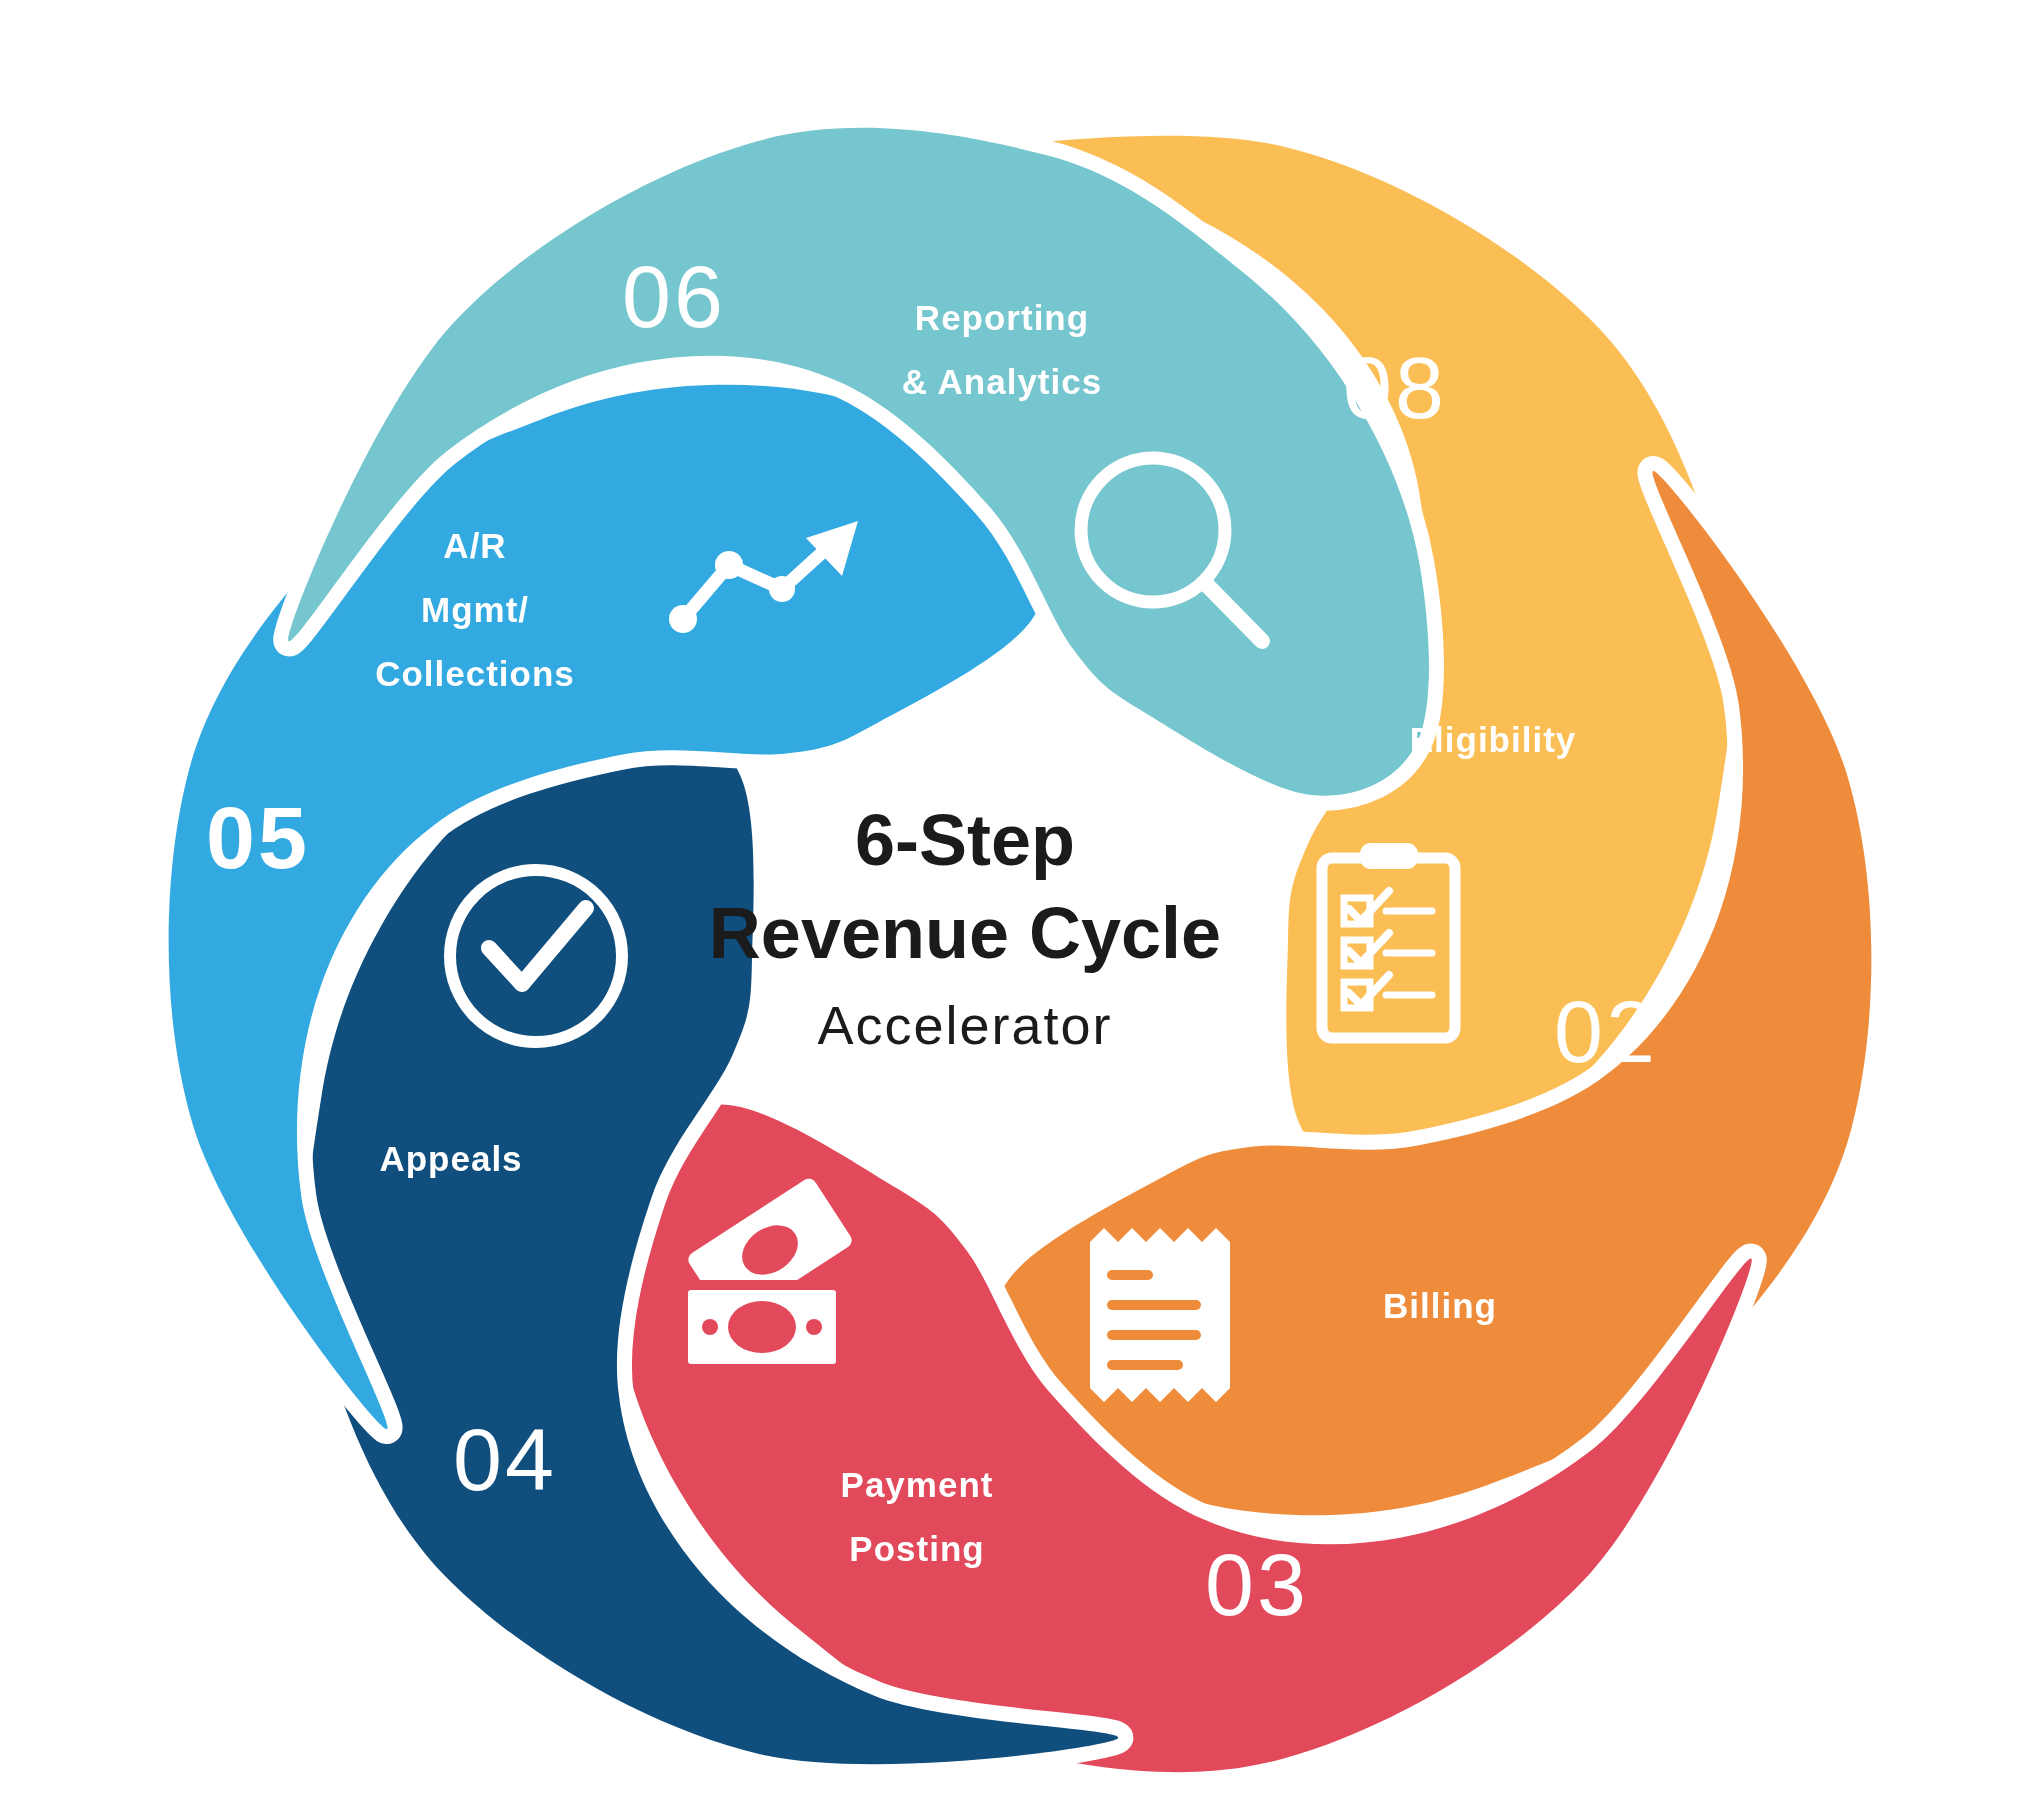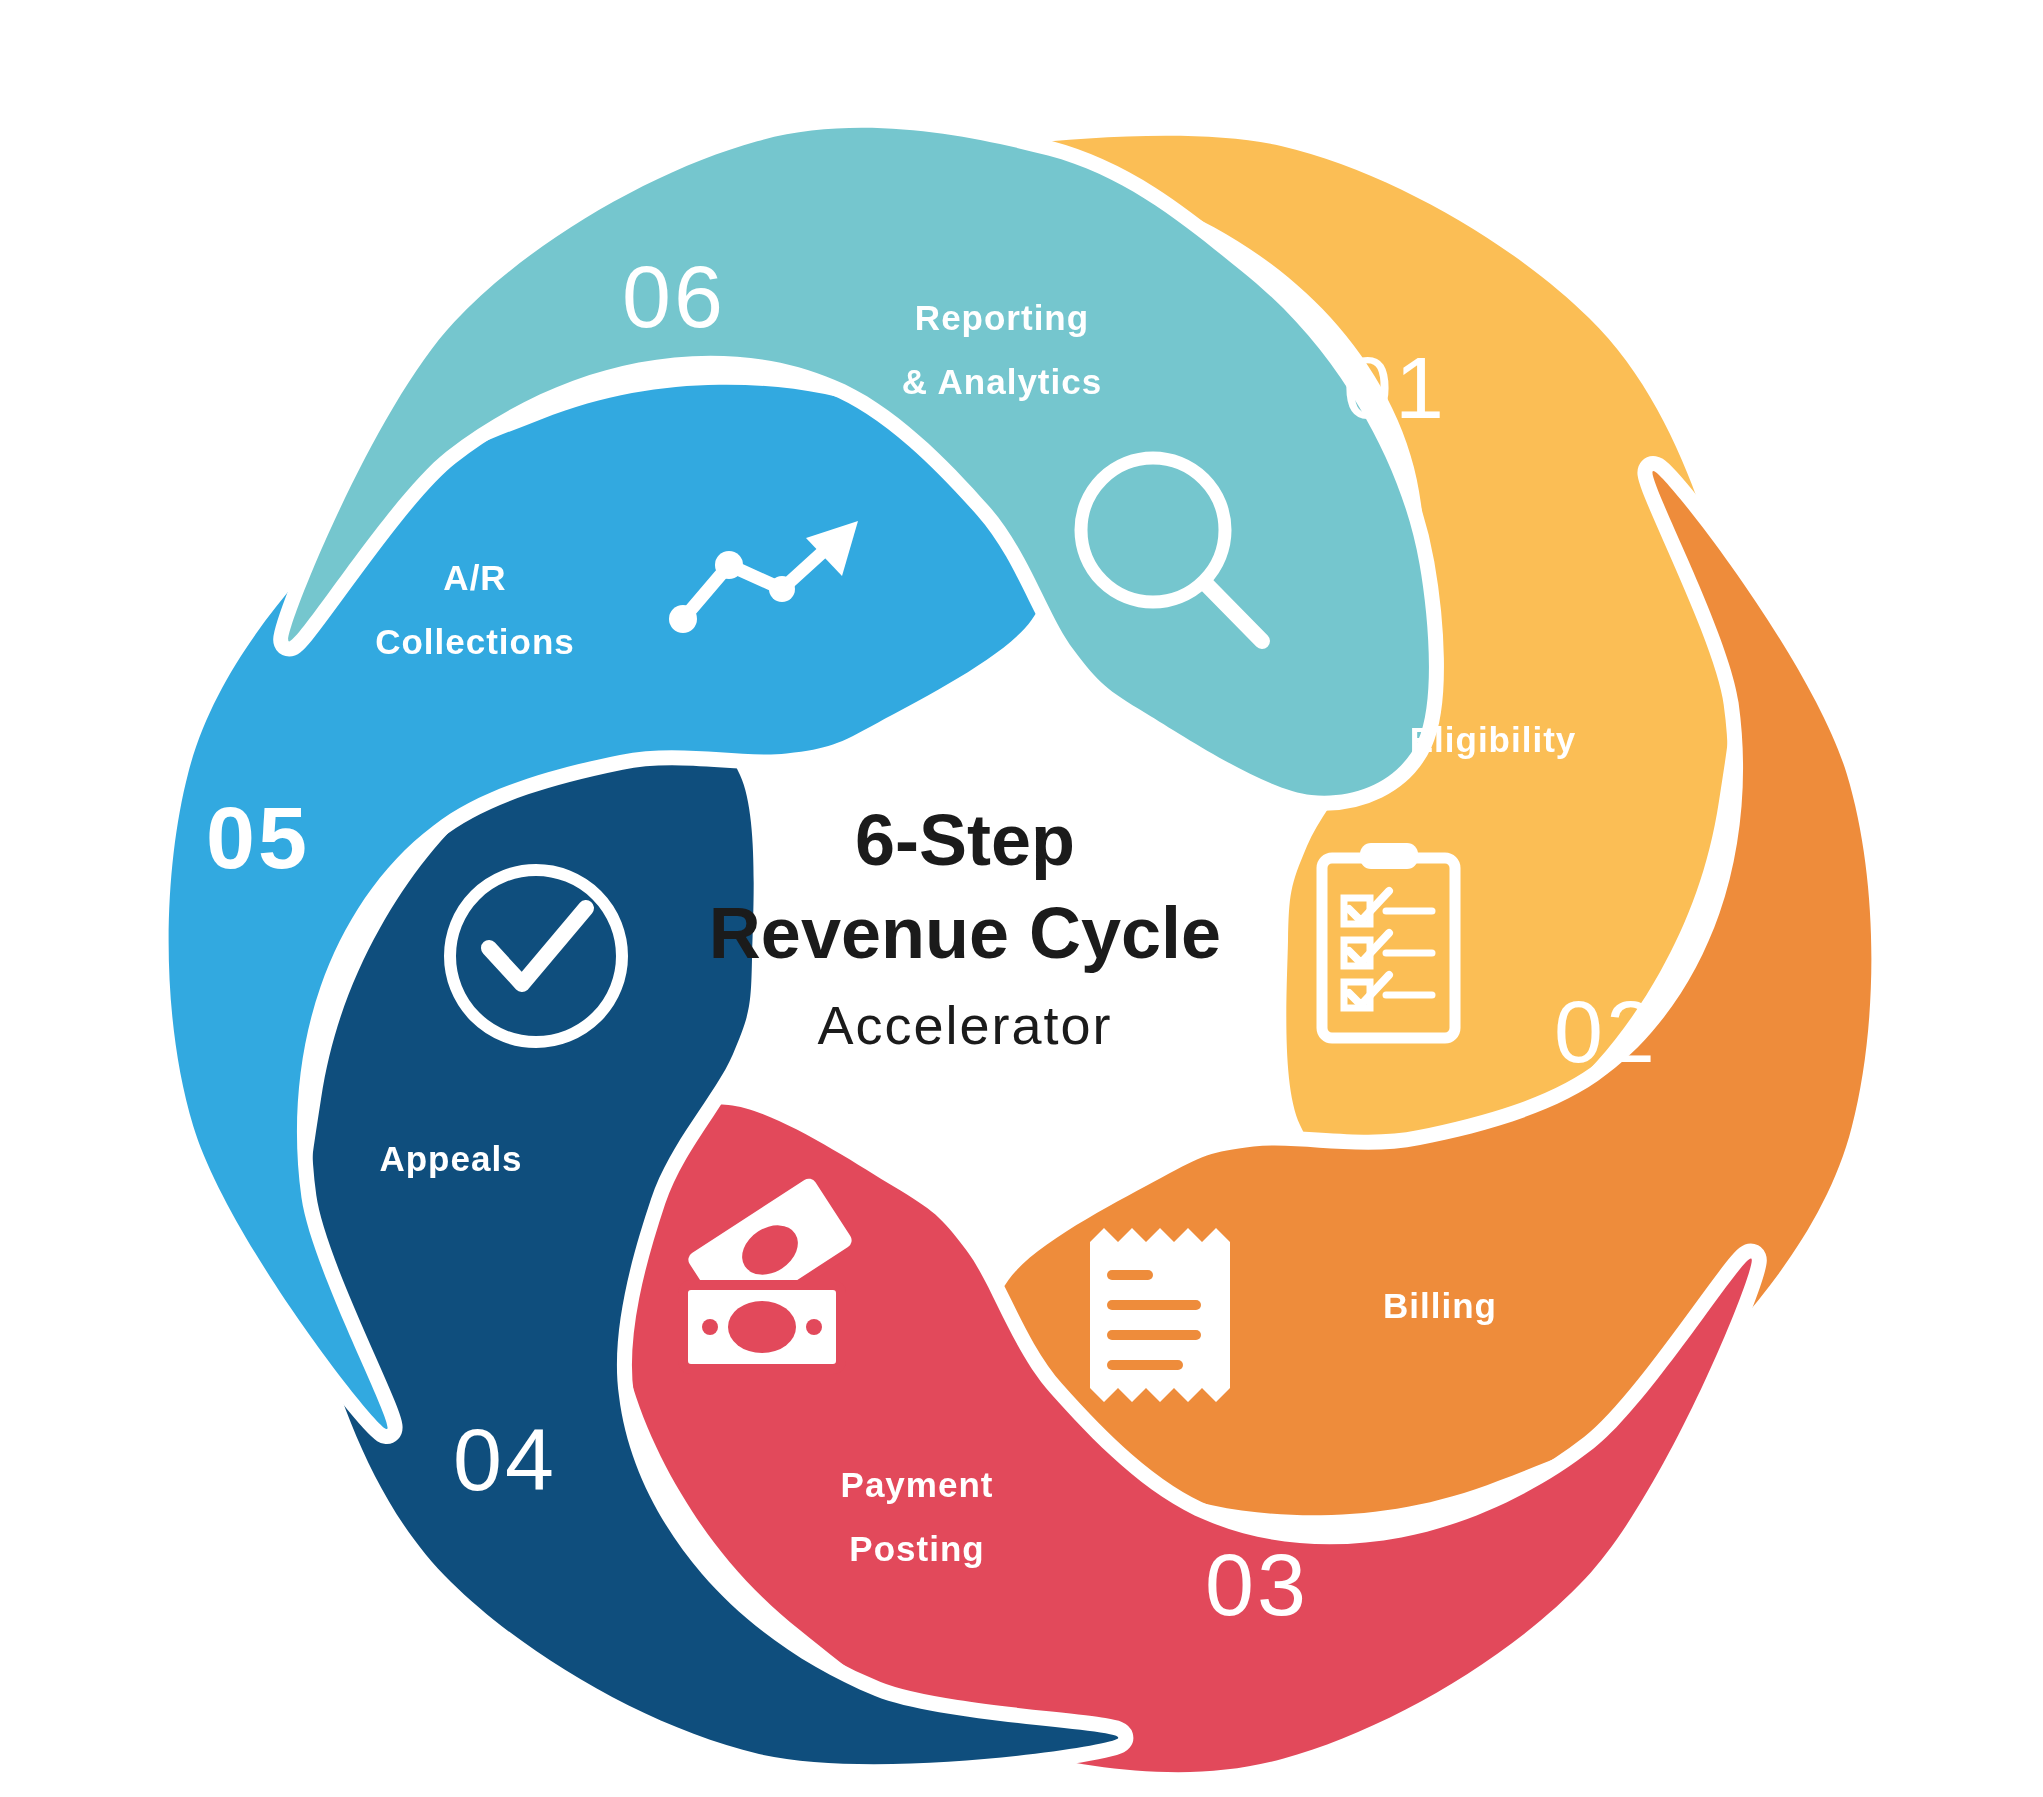--- a/index.html
+++ b/index.html
@@ -130,21 +130,21 @@
 
     <g>
       <polyline points="683,619 729,565 782,589 826,549" fill="none" stroke="#FFFFFF" stroke-width="13" stroke-linecap="round" stroke-linejoin="round"></polyline>
       <circle cx="683" cy="619" r="14" fill="#FFFFFF"></circle>
       <circle cx="729" cy="565" r="14" fill="#FFFFFF"></circle>
       <circle cx="782" cy="589" r="13" fill="#FFFFFF"></circle>
       <polygon points="858,521 806,538 842,576" fill="#FFFFFF"></polygon>
     </g>
   </svg>
 
-  <div class="overlay step-number" style="left:1395px; top:388px;">01</div>
+  <div class="overlay step-number" style="left:1395px; top:388px;">08</div>
   <div class="overlay step-number" style="left:1606px; top:1032px;text-align:right;">02</div>
   <div class="overlay step-number" style="left:1257px; top:1585px;">03</div>
   <div class="overlay step-number" style="left:505px;  top:1460px;">04</div>
   <div class="overlay step-number" style="left:258px;  top:838px;font-weight:bold;">05</div>
   <div class="overlay step-number" style="left:674px;  top:297px;">06</div>
 
   <div class="overlay step-label" style="left:1493px; top:740px;">
     <div>Eligibility</div>
   </div>
   <div class="overlay step-label" style="left:1440px; top:1278px;margin-top:28px;">
@@ -152,20 +152,21 @@
   </div>
   <div class="overlay step-label" style="left:917px; top:1517px;">
     <div>Payment</div>
     <div>Posting</div>
   </div>
   <div class="overlay step-label" style="left:451px; top:1159px;">
     <div>Appeals</div>
   </div>
   <div class="overlay step-label" style="left:475px; top:610px;">
     <div>A/R</div>
+    <div>Mgmt/</div>
     <div>Collections</div>
   </div>
   <div class="overlay step-label" style="left:1002px; top:350px;">
     <div>Reporting</div>
     <div>&amp; Analytics</div>
   </div>
 
   <div class="overlay center-title" style="left:965px; top:932px;">
     <div class="t-bold">6-Step</div>
     <div class="t-bold">Revenue Cycle</div>

